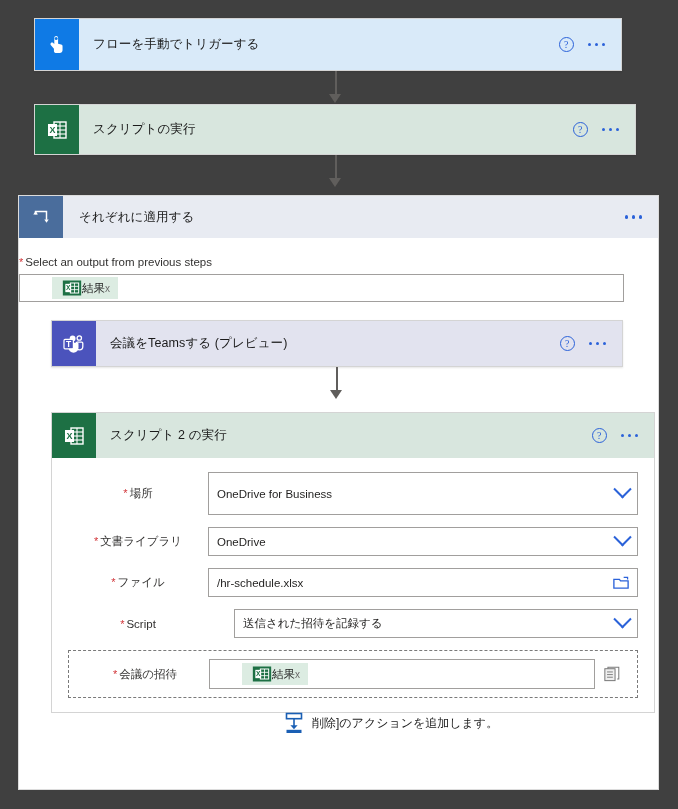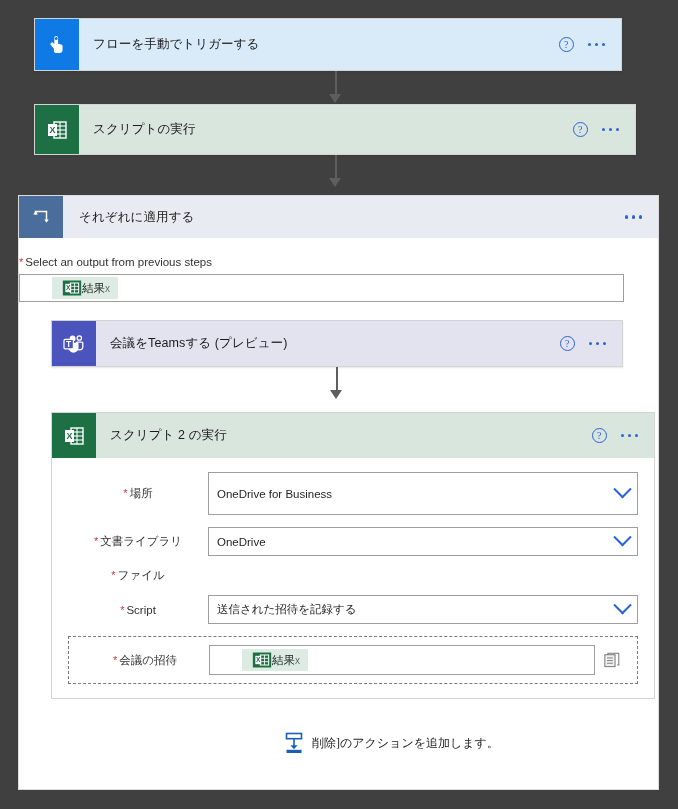--- a/index.html
+++ b/index.html
@@ -311,23 +311,32 @@
           <div class="text-input" style="flex:1; height:29px;">
             <span>OneDrive</span>
             <span class="chev"></span>
           </div>
         </div>
 
         <div style="display:flex; align-items:center; margin-bottom:12px;">
           <div class="field-label" style="width:140px;">
             <span class="req">*</span><span>ファイル</span>
           </div>
-        </div>
-
-        <div style="display:flex; align-items:center; margin-bottom:12px;">
+          <div class="text-input" style="flex:1; height:29px;">
+            <span>/hr-schedule.xlsx</span>
+            <span style="margin-left:auto; display:flex;">
+              <svg width="16" height="14" viewBox="0 0 18 15">
+                <path d="M1 3.5h6.2l1.3 1.6H17v8.2H1z" fill="none" stroke="#2b62d9" stroke-width="1.5"></path>
+                <path d="M12 1.3h4.4v2.4" fill="none" stroke="#2b62d9" stroke-width="1.4"></path>
+              </svg>
+            </span>
+          </div>
+        </div>
+
+        <div style="display:flex; align-items:center; margin-bottom:12px;gap:26px;">
           <div class="field-label" style="width:140px;">
             <span class="req">*</span><span>Script</span>
           </div>
           <div class="text-input" style="flex:1; height:29px;">
             <span>送信された招待を記録する</span>
             <span class="chev"></span>
           </div>
         </div>
 
         <div style="display:flex; align-items:center; border:1px dashed #7a7a7a; padding:8px 8px 8px 6px; margin-bottom:14px;">
@@ -358,21 +367,21 @@
               <line x1="3.6" y1="10.1" x2="10.4" y2="10.1" stroke="#7a7a7a" stroke-width="1.1"></line>
               <line x1="3.6" y1="13.2" x2="10.4" y2="13.2" stroke="#7a7a7a" stroke-width="1.1"></line>
               <path d="M4.6 3.2V1.4h12.8v14h-1.9" fill="none" stroke="#7a7a7a" stroke-width="1.2"></path>
             </svg>
           </span>
         </div>
 
       </div>
     </div>
 
-    <div class="addstep" style="left:265px; top:536px;font-family:Liberation Serif, serif;">
+    <div class="addstep" style="left:265px; top:516px;">
       <span style="display:flex;">
         <svg width="20" height="22" viewBox="0 0 20 22">
           <rect x="2.5" y="1.5" width="15" height="5.2" fill="none" stroke="#1a5fb4" stroke-width="1.6"></rect>
           <line x1="10" y1="6.7" x2="10" y2="15.0" stroke="#1a5fb4" stroke-width="1.6"></line>
           <polygon points="6.4,13.2 13.6,13.2 10,17.2" fill="#1a5fb4"></polygon>
           <rect x="2.5" y="17.8" width="15" height="3.2" fill="#1a5fb4"></rect>
         </svg>
       </span>
       <span class="addstep-text">削除]のアクションを追加します。</span>
     </div>

